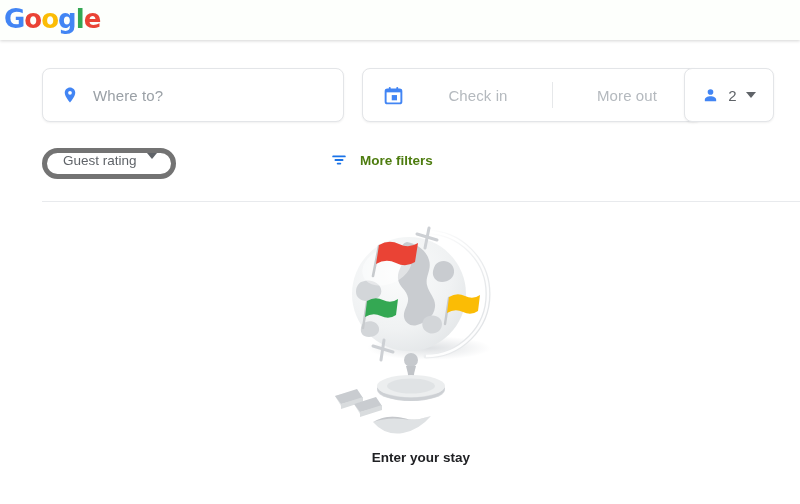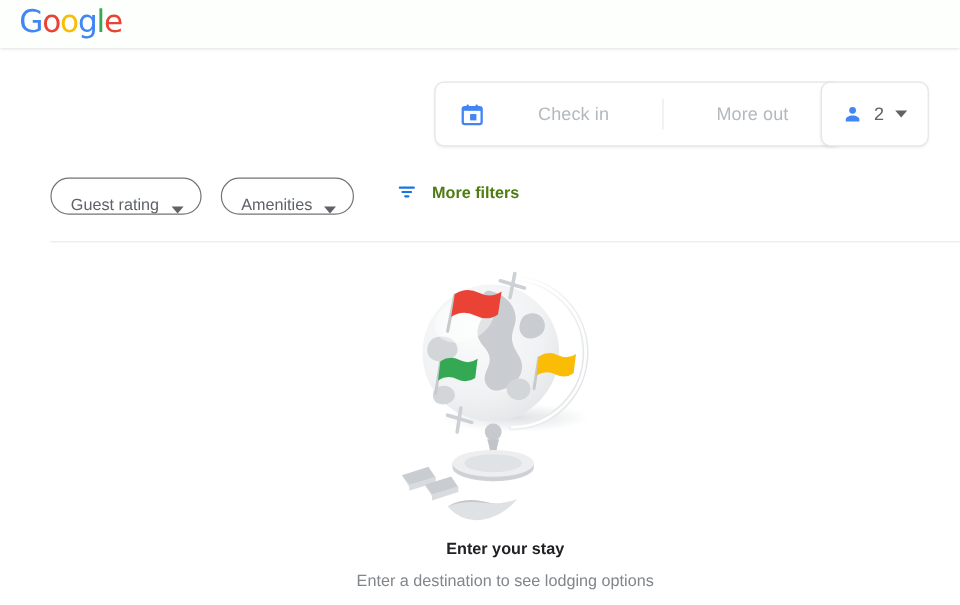--- a/index.html
+++ b/index.html
@@ -15,27 +15,27 @@
   .header {
     position: absolute;
     left: 0; top: 0;
     width: 800px; height: 40px;
     background: #fdfffc;
     box-shadow: 0 1px 3px rgba(0,0,0,0.17);
     z-index: 20;
   }
   .logo {
     position: absolute;
-    left: 16px; top: 5px;
+    left: 4px; top: 5px;
     height: 28px;
     line-height: 28px;
     font-family: "DejaVu Sans", sans-serif;
     font-size: 26px;
     letter-spacing: -1px;
-    font-weight: 400;
+    font-weight: 700;
     user-select: none;
   }
   .logo span { display: inline; }
   .l-b1 { color: #4285F4; }
   .l-r1 { color: #EA4335; }
   .l-y1 { color: #FBBC05; }
   .l-b2 { color: #4285F4; }
   .l-g1 { color: #34A853; }
   .l-r2 { color: #EA4335; }
 
@@ -92,25 +92,25 @@
 
   
   .chiprow {
     position: absolute;
     left: 0; top: 148px;
     width: 800px; height: 32px;
   }
   .chip {
     position: absolute;
     top: 0; height: 31px;
-    border: 1px solid #737373;
+    border: 5px solid #737373;
     border-radius: 16px;
     background: #fff;
     display: flex;
-    align-items: flex-end;
+    align-items: flex-start;
     gap: 10px;
     padding: 0 14px 0 16px;
     color: #5f6368;
     font-size: 13.5px;
   }
   #chip-guest-rating { left: 42px; }
   #chip-amenities    { left: 184px; }
   .chip .caret { border-top-color: #5f6368; }
 
   .morefilters {
@@ -162,20 +162,28 @@
 <body>
 
 <div class="header">
   <div class="logo">
     <span class="l-b1">G</span><span class="l-r1">o</span><span class="l-y1">o</span><span class="l-b2">g</span><span class="l-g1">l</span><span class="l-r2">e</span>
   </div>
 </div>
 
 <div class="searchrow">
 
+  <div class="field" id="whereto-field">
+    <span class="pin-wrap">
+      <svg width="18" height="22" viewBox="0 0 24 24">
+        <path fill="#4285F4" d="M12 2C8.13 2 5 5.13 5 9c0 5.25 7 13 7 13s7-7.75 7-13c0-3.87-3.13-7-7-7zm0 9.5a2.5 2.5 0 1 1 0-5 2.5 2.5 0 0 1 0 5z"></path>
+      </svg>
+    </span>
+    <span class="placeholder-txt">Where to?</span>
+  </div>
 
   <div class="field" id="dates-field">
     <span class="cal-wrap">
       <svg width="21" height="21" viewBox="0 0 24 24">
         <rect x="3" y="5" width="18" height="16" rx="2" fill="none" stroke="#4285F4" stroke-width="2.2"></rect>
         <rect x="3" y="5" width="18" height="3.4" fill="#4285F4"></rect>
         <rect x="6.6" y="2.4" width="2.2" height="4" rx="1" fill="#4285F4"></rect>
         <rect x="15.2" y="2.4" width="2.2" height="4" rx="1" fill="#4285F4"></rect>
         <rect x="10" y="11.5" width="6" height="6" fill="#4285F4"></rect>
       </svg>
@@ -199,24 +207,20 @@
   </div>
 </div>
 
 <div class="chiprow">
 
   <div class="chip" id="chip-guest-rating">
     <span>Guest rating</span>
     <span class="caret"></span>
   </div>
 
-  <div class="chip" id="chip-amenities">
-    <span>Amenities</span>
-    <span class="caret"></span>
-  </div>
 
   <div class="morefilters">
     <span style="display:flex;align-items:center;">
       <svg width="20" height="18" viewBox="0 0 24 24">
         <rect x="3" y="6" width="18" height="2.4" rx="1.2" fill="#1a73e8"></rect>
         <rect x="6" y="10.8" width="12" height="2.4" rx="1.2" fill="#1a73e8"></rect>
         <rect x="9" y="15.6" width="6" height="2.4" rx="1.2" fill="#1a73e8"></rect>
       </svg>
     </span>
     <span>More filters</span>
@@ -302,14 +306,13 @@
       </g>
 
       <g>
         <line x1="124" y1="106" x2="128" y2="80" stroke="#c7cacd" stroke-width="2.4" stroke-linecap="round"></line>
         <path d="M128 79 q8 -5 16 -1 q8 4 15 -1 l-2 16 q-7 5 -15 1 q-8 -4 -16 1z" fill="#FBBC05"></path>
       </g>
     </svg>
   </div>
 
   <div class="empty-title">Enter your stay</div>
-  <div class="empty-sub">Enter a destination to see lodging options</div>
 </div>
 
 </body></html>

